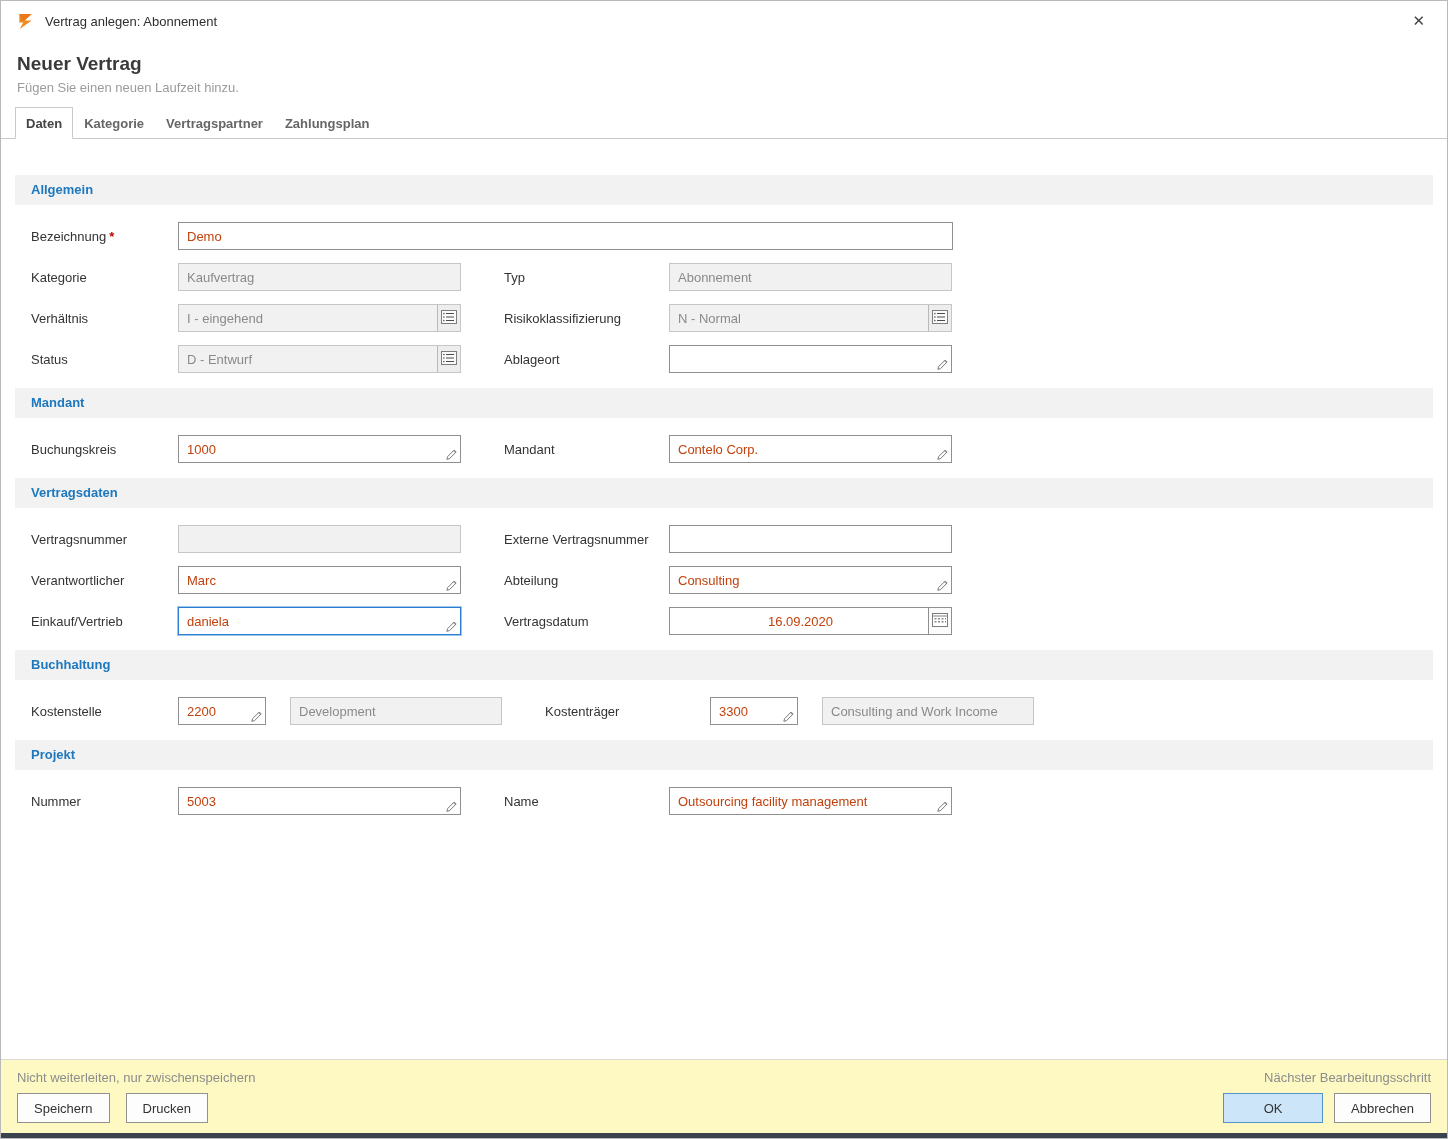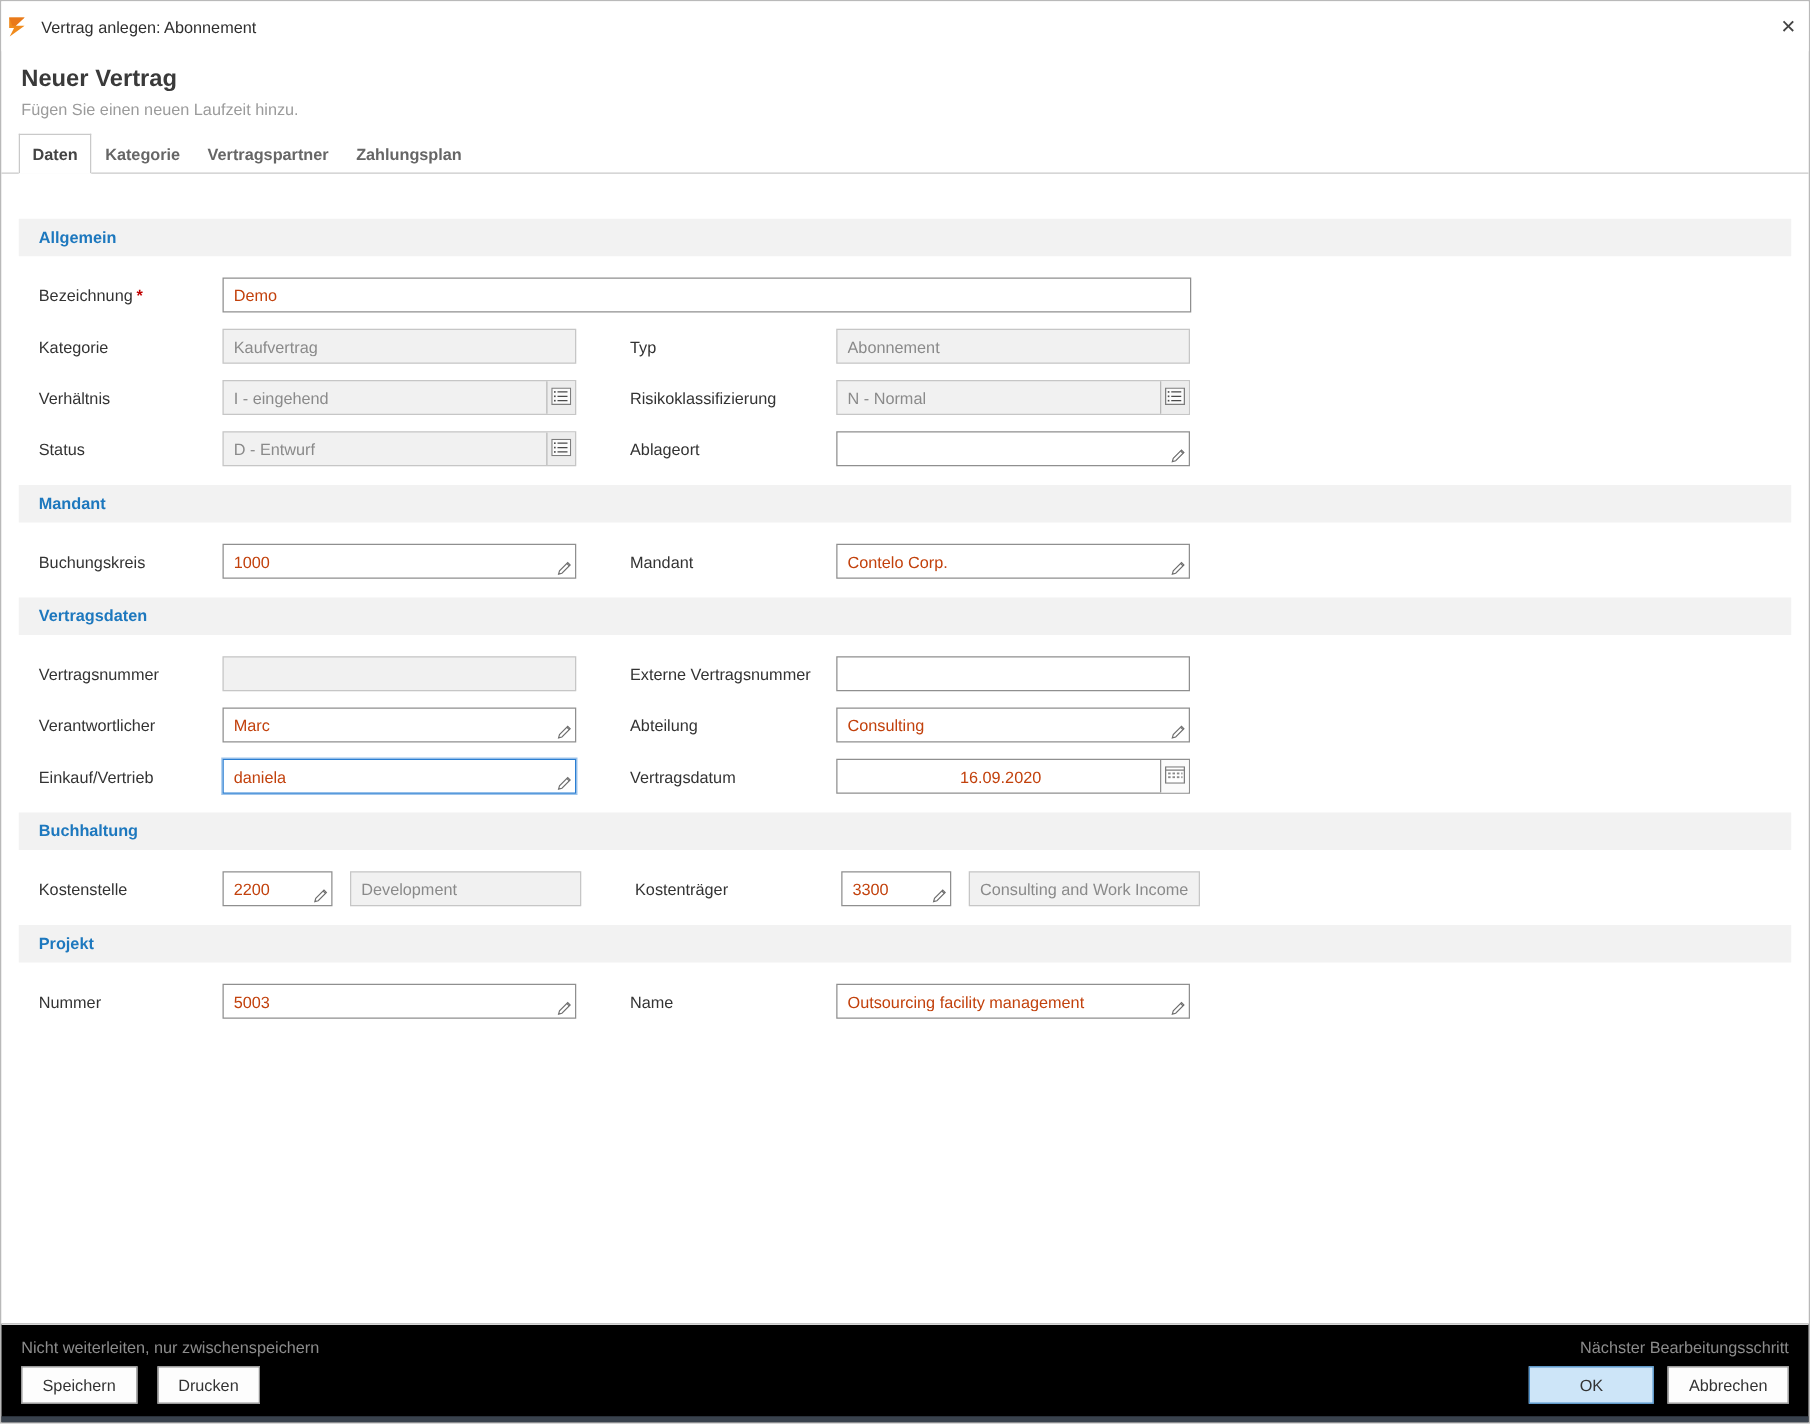--- a/index.html
+++ b/index.html
@@ -3,21 +3,21 @@
 <meta charset="utf-8">
 <style>
   * { box-sizing: border-box; margin: 0; padding: 0; }
   html,body { background:#ffffff; }
   body { font-family: "Liberation Sans","DejaVu Sans",sans-serif; font-size:13px; color:#333; }
 
   .window { position:relative; width:1448px; height:1139px; background:#fff;
             border:1px solid #b9b9b9; overflow:hidden; }
 
   
-  .titlebar { height:40px; display:flex; align-items:center; gap:10px; padding:0 3px; background:#fff; }
+  .titlebar { height:40px; display:flex; align-items:center; gap:10px; padding:0 15px; background:#fff; }
   .logo { width:19px; height:19px; flex:none; }
   .win-title { font-size:13px; color:#2f2f2f; }
   .close-btn { margin-left:auto; font-size:15px; color:#444; cursor:pointer; padding:2px 7px; background:none; border:none; font-family:inherit; }
 
   
   .header { padding:12px 16px 0; }
   .page-title { font-size:19px; font-weight:bold; color:#3a3a3a; }
   .page-sub { margin-top:5px; color:#9b9b9b; }
 
   
@@ -32,38 +32,38 @@
   .row { display:flex; align-items:center; padding:0 14px; margin-top:13px; height:28px; }
   .row.firstrow { margin-top:17px; }
   .lbl { width:163px; padding-left:16px; flex:none; color:#333; }
   .lbl .req { color:#c00000; font-weight:bold; margin-left:3px; }
   .lbl2 { width:165px; margin-left:43px; flex:none; color:#333; }
 
   .field { position:relative; height:28px; flex:none; }
   .w283 { width:283px; }
   .w775 { width:775px; }
   .w88  { width:88px; }
-  .w185 { width:185px; margin-left:14px; }
+  .w185 { width:212px; margin-left:24px; }
 
   input { height:28px; width:100%; border:1px solid #8f8f8f; background:#fff; padding:0 8px;
           font:inherit; color:#c2410c; outline:none; }
   input.ro { background:#f1f1f1; border-color:#c6c6c6; color:#8a8a8a; }
   input.pad-r { padding-right:12px; }
   input.padbtn { padding-right:28px; }
   input.center { text-align:center; }
   .field.focused input { border-color:#2a7ed2; box-shadow:0 0 0 1px rgba(42,126,210,.45); }
 
   .pic { position:absolute; right:3px; bottom:2px; line-height:0; cursor:pointer; }
   .fbtn { position:absolute; right:1px; top:1px; bottom:1px; width:23px; padding:0;
           display:flex; align-items:center; justify-content:center; cursor:pointer;
           background:#ededed; border:none; border-left:1px solid #b9b9b9; }
   .fbtn.onwhite { background:#fbfbfb; border-left:1px solid #8f8f8f; }
 
   
-  .footer { position:absolute; left:0; right:0; bottom:0; height:79px; background:#000000;
+  .footer { position:absolute; left:0; right:0; bottom:0; height:79px; background:#fef9c3;
             border-top:1px solid #d9d9d9; border-bottom:5px solid #39424d; padding:0 16px; }
   .fnotes { display:flex; justify-content:space-between; margin-top:10px; color:#8c8c8c; }
   .fbuttons { display:flex; align-items:center; margin-top:8px; }
   .btn { height:30px; padding:0 16px; border:1px solid #919191; background:#fdfdfd;
          font:inherit; color:#333; cursor:pointer; }
   .btn.print { margin-left:16px; }
   .btn.ok { margin-left:auto; min-width:100px; background:#cde5f8; border-color:#4f92cc; }
   .btn.cancel { margin-left:11px; min-width:92px; }
 </style>
 </head>

